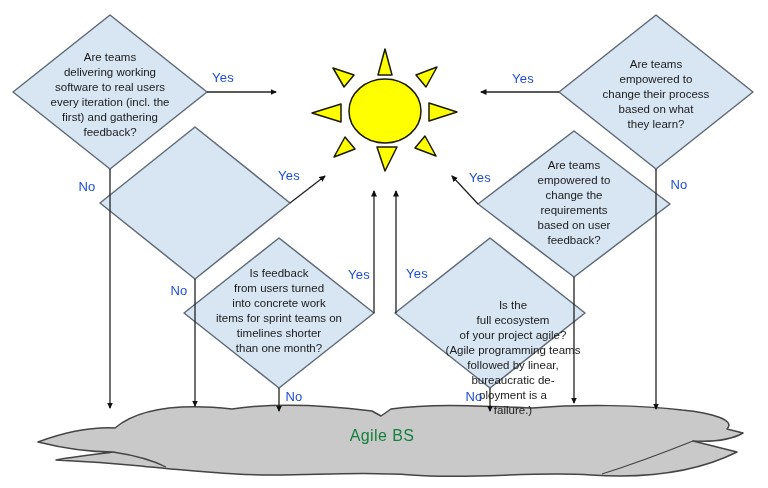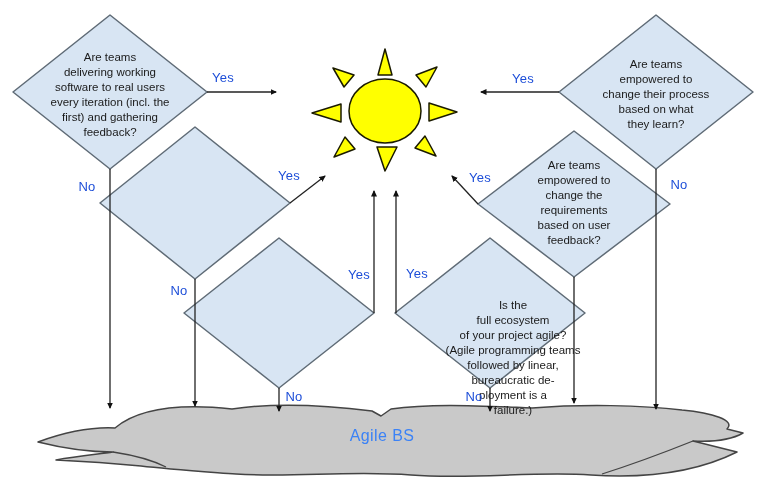--- a/index.html
+++ b/index.html
@@ -12,21 +12,21 @@
     position:absolute;transform:translate(-50%,-50%);
     width:186px;text-align:center;white-space:pre-line;
     font-size:11.5px;line-height:15px;color:#1a1a1a;
   }
   .edge-label{
     position:absolute;transform:translate(-50%,-50%);
     font-size:13px;color:#1d4ed8;letter-spacing:.3px;
   }
   .sink-label{
     position:absolute;transform:translate(-50%,-50%);
-    font-size:16px;color:#3b82f6;letter-spacing:.4px;
+    font-size:16px;color:#15803d;letter-spacing:.4px;
   }
   
   .nt1{left:110px;top:95px;}
   .nt2{left:195px;top:201px;}
   .nt3{left:279px;top:311px;}
   .nt4{left:656px;top:94px;}
   .nt5{left:574px;top:203px;}
   .nt6{left:513px;top:312px;margin-top:46px;}
   
   .yes1{left:223px;top:77px;}   .no1{left:87px;top:186px;}
@@ -108,20 +108,26 @@
       <ellipse cx="385" cy="111" rx="36" ry="32"></ellipse>
     </g>
   </svg>
 
   <div class="node-text nt1">Are teams
 delivering working
 software to real users
 every iteration (incl. the
 first) and gathering
 feedback?</div>
+  <div class="node-text nt3">Is feedback
+from users turned
+into concrete work
+items for sprint teams on
+timelines shorter
+than one month?</div>
   <div class="node-text nt4">Are teams
 empowered to
 change their process
 based on what
 they learn?</div>
   <div class="node-text nt5">Are teams
 empowered to
 change the
 requirements
 based on user

